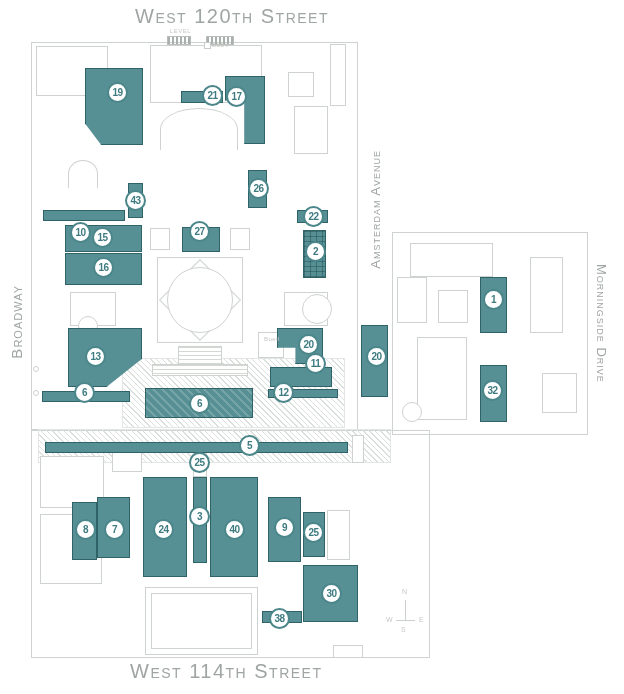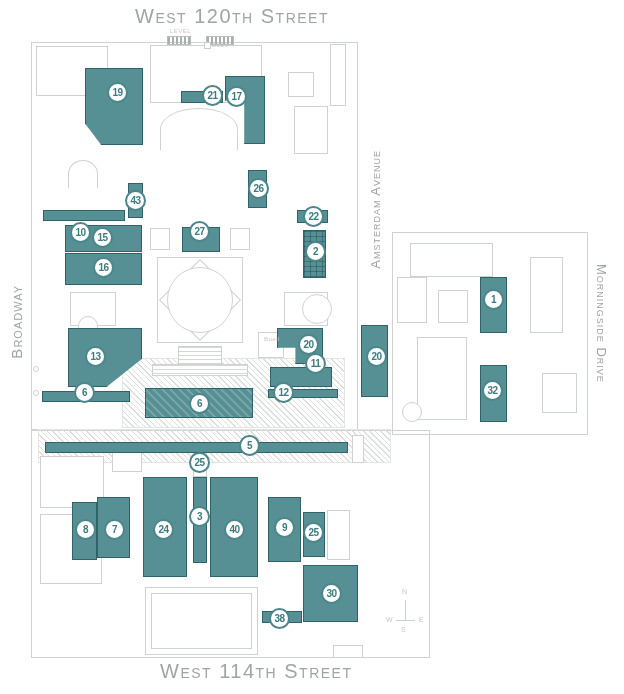--- a/index.html
+++ b/index.html
@@ -121,21 +121,21 @@
       <div class="bd" style="left: 248px; top: 170px; width: 19px; height: 38px;"></div>
       <div class="bd" style="left: 182px; top: 227px; width: 38px; height: 25px;"></div>
       <div class="bd" style="left: 128px; top: 183px; width: 15px; height: 35px;"></div>
       <div class="bd" style="left: 303px; top: 512px; width: 22px; height: 45px;"></div>
       <div class="bd" style="left: 303px; top: 565px; width: 55px; height: 57px;"></div>
       <div class="bd" style="left: 262px; top: 611px; width: 40px; height: 12px;"></div>
       <div class="bd" style="left: 480px; top: 365px; width: 27px; height: 57px;"></div>
     </div>
 
   <div class="street" style="left:135px;top:5px;">West 120th Street</div>
-  <div class="street" style="left:130px;top:660px;margin-left:30px;">West 114th Street</div>
+  <div class="street" style="left:130px;top:660px;">West 114th Street</div>
   <div class="street v up" style="left:8px;top:285px;font-size:15px;">Broadway</div>
   <div class="street v up" style="left:368px;top:150px;font-size:13px;">Amsterdam Avenue</div>
   <div class="street v" style="left:594px;top:264px;font-size:13px;">Morningside Drive</div>
 
   <div class="tiny" style="left:170px;top:28px;">LEVEL</div>
   <div class="sq" style="left:204px;top:42px;"></div>
   <div class="tiny" style="left:212px;top:42px;">ELEV</div>
   <div class="tiny" style="left:264px;top:336px;">Buell</div>
 
   <div id="compass">

